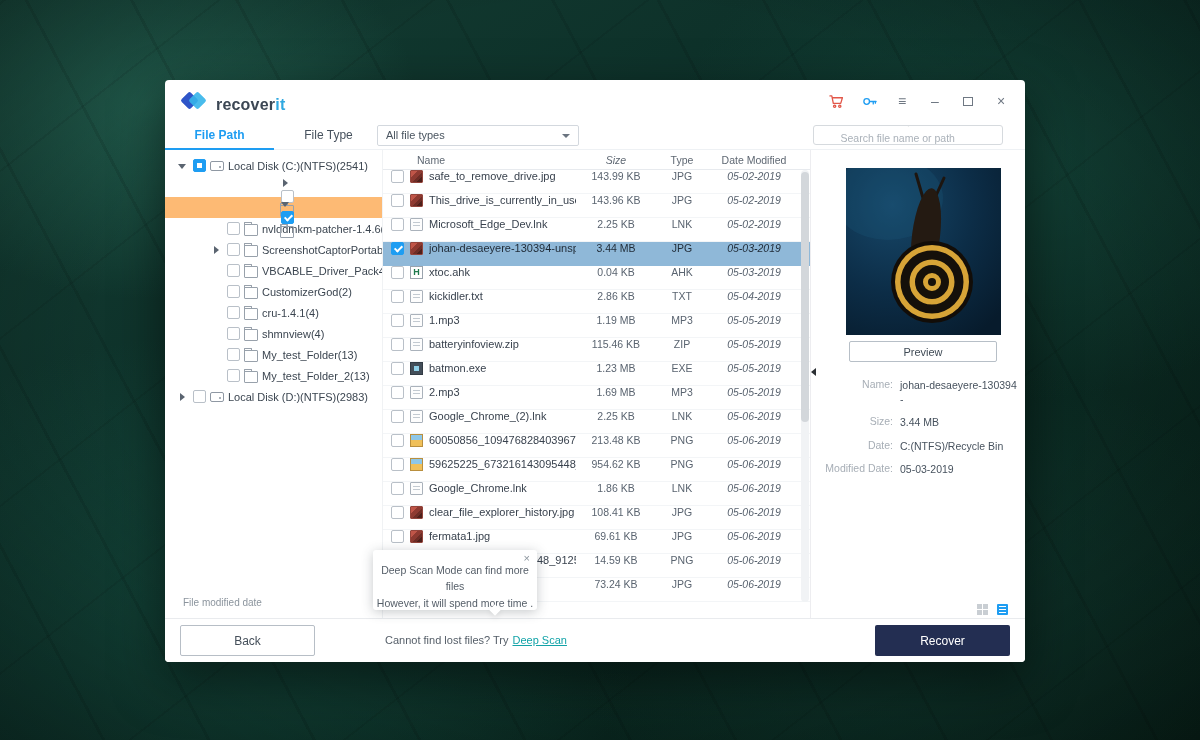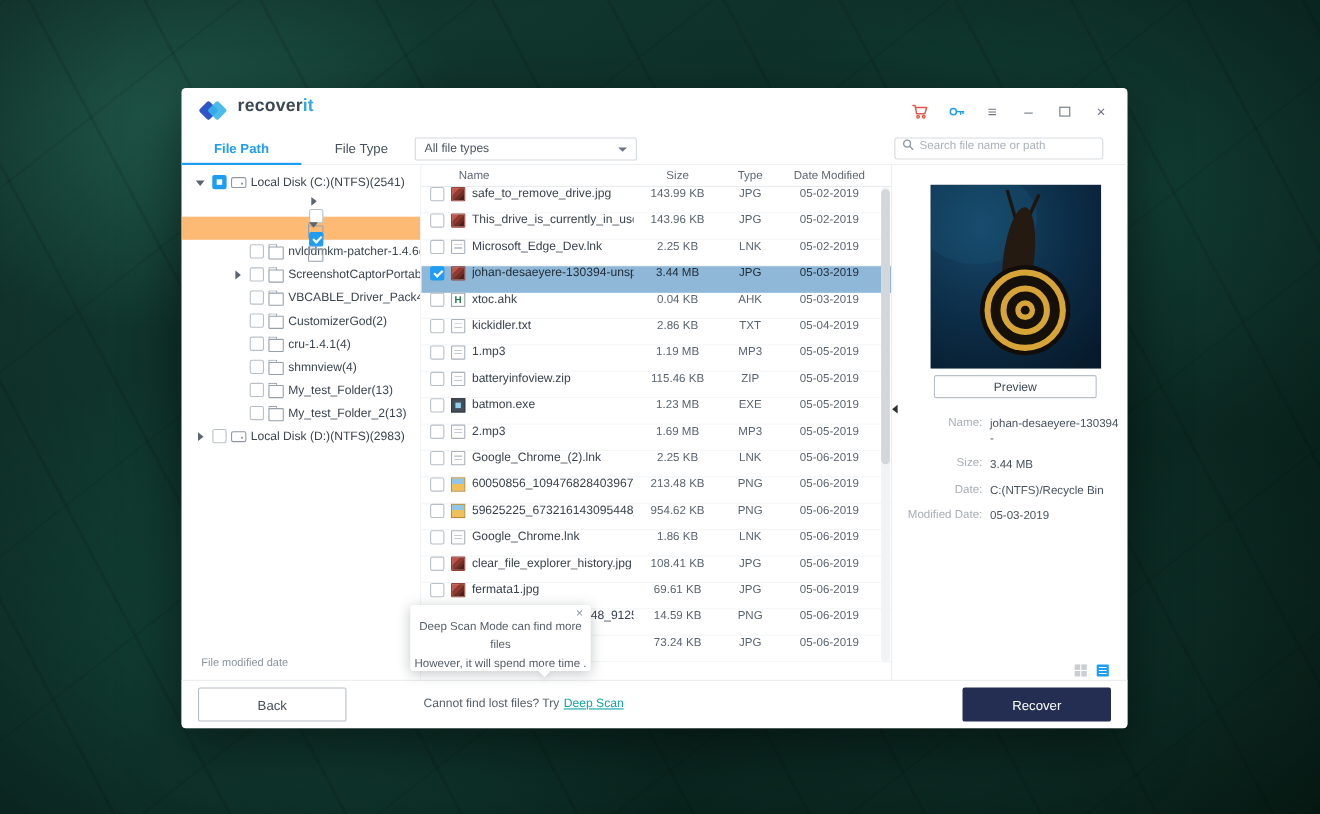--- a/index.html
+++ b/index.html
@@ -28,40 +28,40 @@
 
   
   .window{
     position:absolute; left:165px; top:80px; width:860px; height:582px;
     background:#fff; border-radius:4px; box-shadow:0 18px 50px rgba(0,0,0,.5);
     overflow:hidden; z-index:2;
   }
 
   
   .titlebar{ position:absolute; left:0; top:0; right:0; height:42px; display:flex; align-items:center; padding:0 16px; }
-  .logo{ display:flex; align-items:flex-start; }
+  .logo{ display:flex; align-items:flex-end; }
   .logo-mark{ width:28px; height:26px; position:relative; margin-right:7px; flex:none; }
   .logo-mark i{ position:absolute; width:13px; height:13px; transform:rotate(45deg); border-radius:2px; }
   .logo-mark .d1{ left:2px; top:6px; background:#2f55c8; }
   .logo-mark .d2{ left:10px; top:6px; background:#35b5ea; opacity:.9; }
   .brand{ font-size:16px; font-weight:700; color:#3c4754; letter-spacing:.2px; }
   .brand .brand-accent{ color:#2fa8e0; }
   .tb-icons{ margin-left:auto; display:flex; align-items:center; gap:17px; }
   .tb-btn{ width:16px; height:16px; display:inline-flex; align-items:center; justify-content:center; cursor:default; }
   .tb-btn.glyph{ font-size:14px; color:#6f7883; line-height:16px; }
   .max-box{ display:block; width:10px; height:9px; border:1px solid #6f7883; }
 
   
   .filterbar{ position:absolute; left:0; top:42px; right:0; height:28px; border-bottom:1px solid #eef1f4; }
   .tabs{ position:absolute; left:0; top:0; width:218px; height:28px; display:flex; }
   .tab{ flex:1; text-align:center; font-size:12px; line-height:27px; color:#46515d; }
   .tab.active{ color:#1e9df2; border-bottom:2px solid #1e9df2; font-weight:600; }
   .dropdown{ position:absolute; left:212px; top:3px; width:202px; height:21px; border:1px solid #d3d8de; border-radius:2px; font-size:11px; line-height:19px; padding:0 8px; color:#4a5560; background:#fff; }
   .chev{ position:absolute; right:8px; top:8px; width:0; height:0; border-left:4px solid transparent; border-right:4px solid transparent; border-top:4px solid #6b7480; }
-  .searchbox{ position:absolute; left:648px; top:3px; width:190px; height:20px; border:1px solid #d6dade; border-radius:3px; display:flex; align-items:flex-start; padding:0 6px; gap:5px; background:#fff; }
+  .searchbox{ position:absolute; left:648px; top:3px; width:190px; height:20px; border:1px solid #d6dade; border-radius:3px; display:flex; align-items:center; padding:0 6px; gap:5px; background:#fff;flex-direction:column; }
   .searchbox input{ border:0; outline:0; flex:1; min-width:0; font-size:10.5px; color:#444; font-family:inherit; background:transparent; }
   .searchbox input::placeholder{ color:#aab1b9; }
 
   
   .tree{ position:absolute; left:0; top:70px; width:218px; bottom:44px; overflow:hidden; padding-top:5px; border-right:1px solid #f0f2f4; }
   .titem{ height:21px; display:flex; align-items:center; }
   .titem.selected{ background:#fdba74; }
   .titem[data-level="0"]{ padding-left:10px; }
   .titem[data-level="1"]{ padding-left:27px;flex-direction:column; }
   .titem[data-level="2"]{ padding-left:44px; }
@@ -76,31 +76,31 @@
   .ti{ width:14px; height:12px; margin:0 4px 0 4px; flex:none; position:relative; }
   .ti[data-name="folder-icon"]{ border:1px solid #98a1ab; border-radius:1px; margin-top:2px; }
   .ti[data-name="folder-icon"]::before{ content:""; position:absolute; left:-1px; top:-3px; width:6px; height:2px; border:1px solid #98a1ab; border-bottom:0; border-radius:1px 1px 0 0; }
   .ti[data-name="drive-icon"]{ border:1px solid #8f98a3; border-radius:2px; height:10px; margin-top:1px; }
   .ti[data-name="drive-icon"]::after{ content:""; position:absolute; right:2px; bottom:2px; width:2px; height:2px; background:#8f98a3; border-radius:50%; }
   .tlabel{ font-size:11px; color:#3b4550; white-space:nowrap; overflow:hidden; }
 
   
   .thead{ position:absolute; left:218px; top:70px; width:427px; height:20px; display:flex; align-items:center; border-bottom:1px solid #e7eaee; color:#5f6873; font-size:10.5px; padding:0 10px 0 8px; }
   .th-name{ flex:1; padding-left:26px; }
-  .th-size{ width:80px; text-align:center; flex:none; }
+  .th-size{ width:80px; text-align:center; flex:none;font-style:italic; }
   .th-type{ width:52px; text-align:center; flex:none; }
   .th-date{ width:92px; text-align:center; flex:none; }
   .rows{ position:absolute; left:218px; top:90px; width:427px; bottom:44px; overflow:hidden; background:#fff; }
   .trow{ height:24px; display:flex; align-items:flex-start; padding:0 10px 0 8px; border-bottom:1px solid #f3f5f7; }
   .trow .cb{ margin-right:6px; }
   .ficon{ width:13px; height:13px; margin-right:6px; flex:none; }
   .fname{ flex:1; font-size:11px; color:#39424e; white-space:nowrap; overflow:hidden; }
   .fname.name-shift{ padding-left:108px; }
   .fsize,.ftype,.fdate{ font-size:10.5px; color:#5a6470; text-align:center; flex:none; }
-  .fsize{ width:80px; } .ftype{ width:52px; } .fdate{ width:92px; }
+  .fsize{ width:80px; } .ftype{ width:52px; } .fdate{ width:92px;font-style:italic; }
   .trow.selected{ background:#8fb8d8; border-bottom-color:#8fb8d8; }
   .trow.selected .fname,.trow.selected .fsize,.trow.selected .ftype,.trow.selected .fdate{ color:#1f2a36; }
 
   
   .ficon[data-name="broken-image-icon"]{ background:linear-gradient(135deg,#c05548 0 30%,#8e3a31 30% 55%,#6e2d26 55% 75%,#4e201b 75%); border:1px solid #93443b; border-radius:1px; }
   .ficon[data-name="document-icon"]{ background:#fdfdfd; border:1px solid #aab2bb; border-radius:1px; position:relative; }
   .ficon[data-name="document-icon"]::after{ content:""; position:absolute; left:2px; top:3px; right:2px; height:5px; background:repeating-linear-gradient(#c3cad1 0 1px,transparent 1px 3px); }
   .ficon[data-name="autohotkey-icon"]{ background:#fff; border:1px solid #9aa3ad; position:relative; }
   .ficon[data-name="autohotkey-icon"]::after{ content:"H"; position:absolute; inset:0; font-size:9px; font-weight:bold; color:#1f7a4d; text-align:center; line-height:11px; }
   .ficon[data-name="executable-icon"]{ background:#434e59; border:1px solid #323b44; position:relative; }

